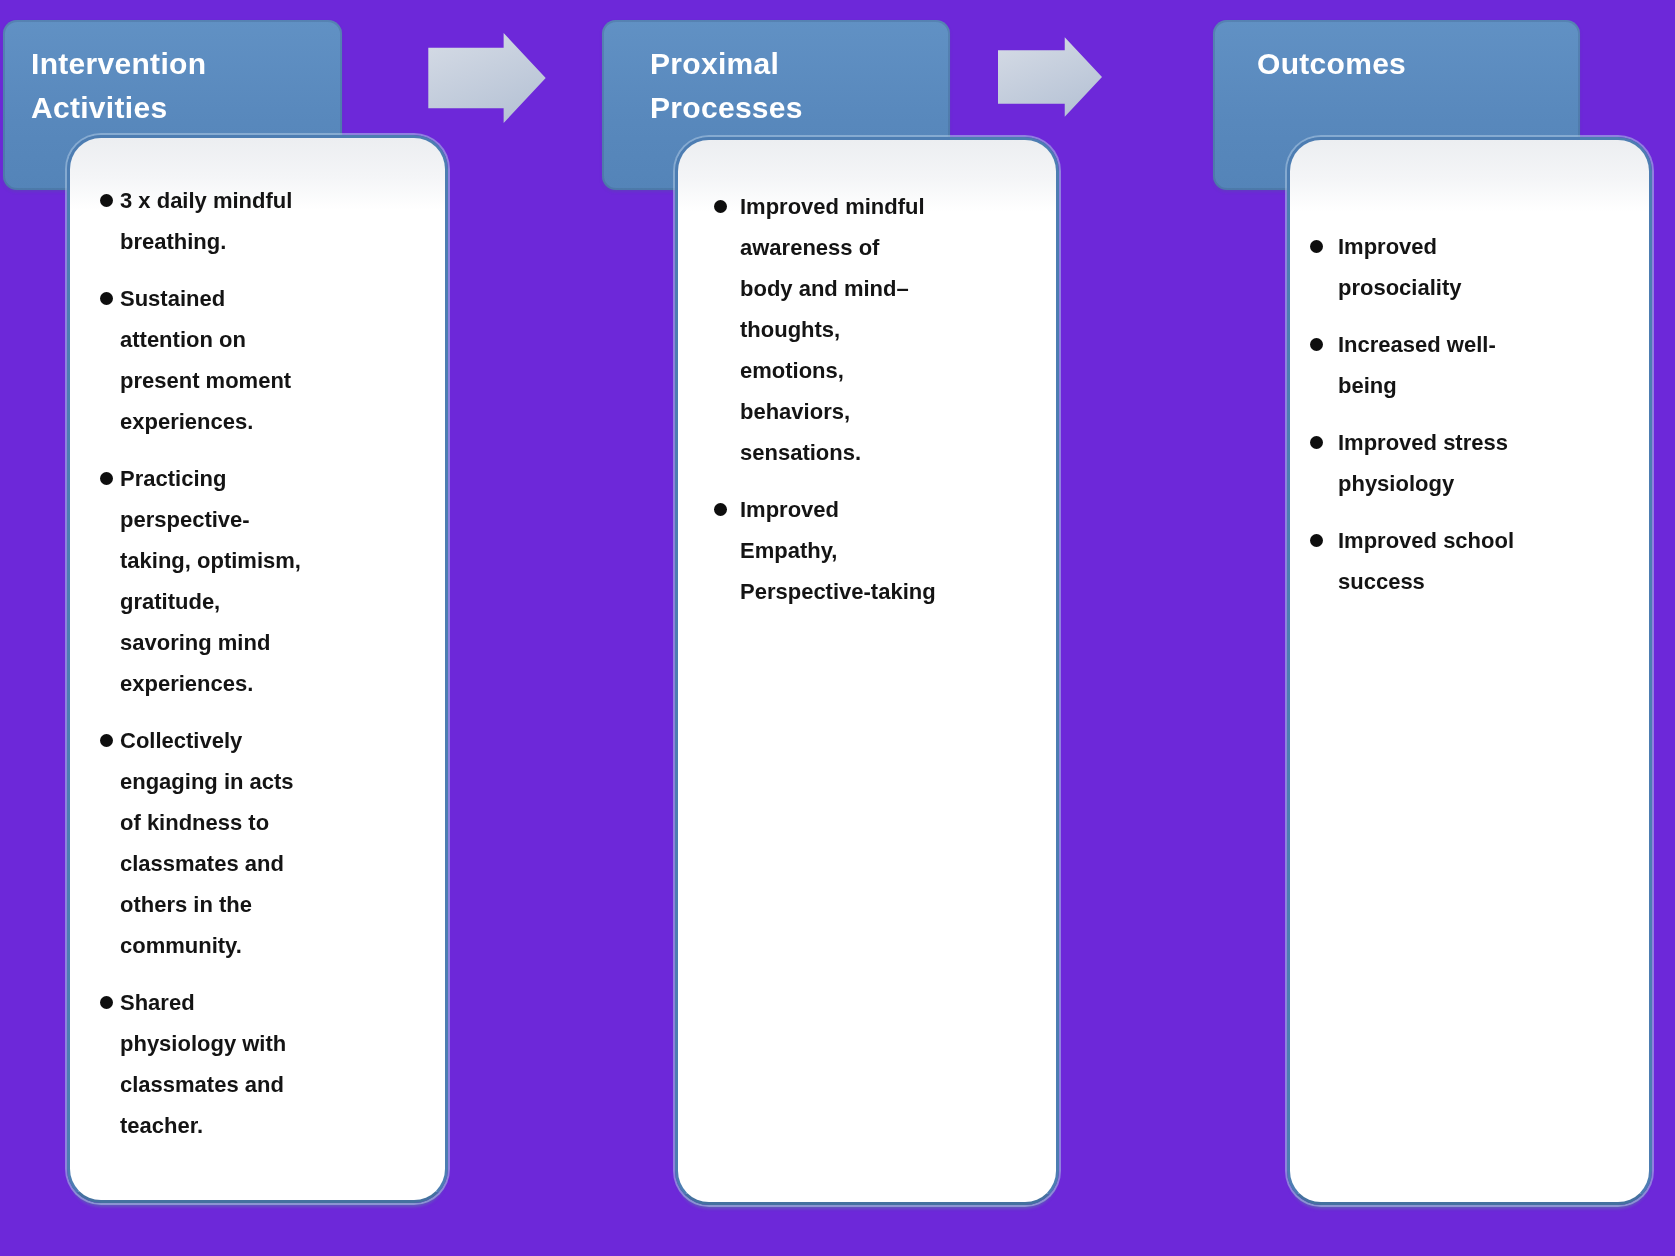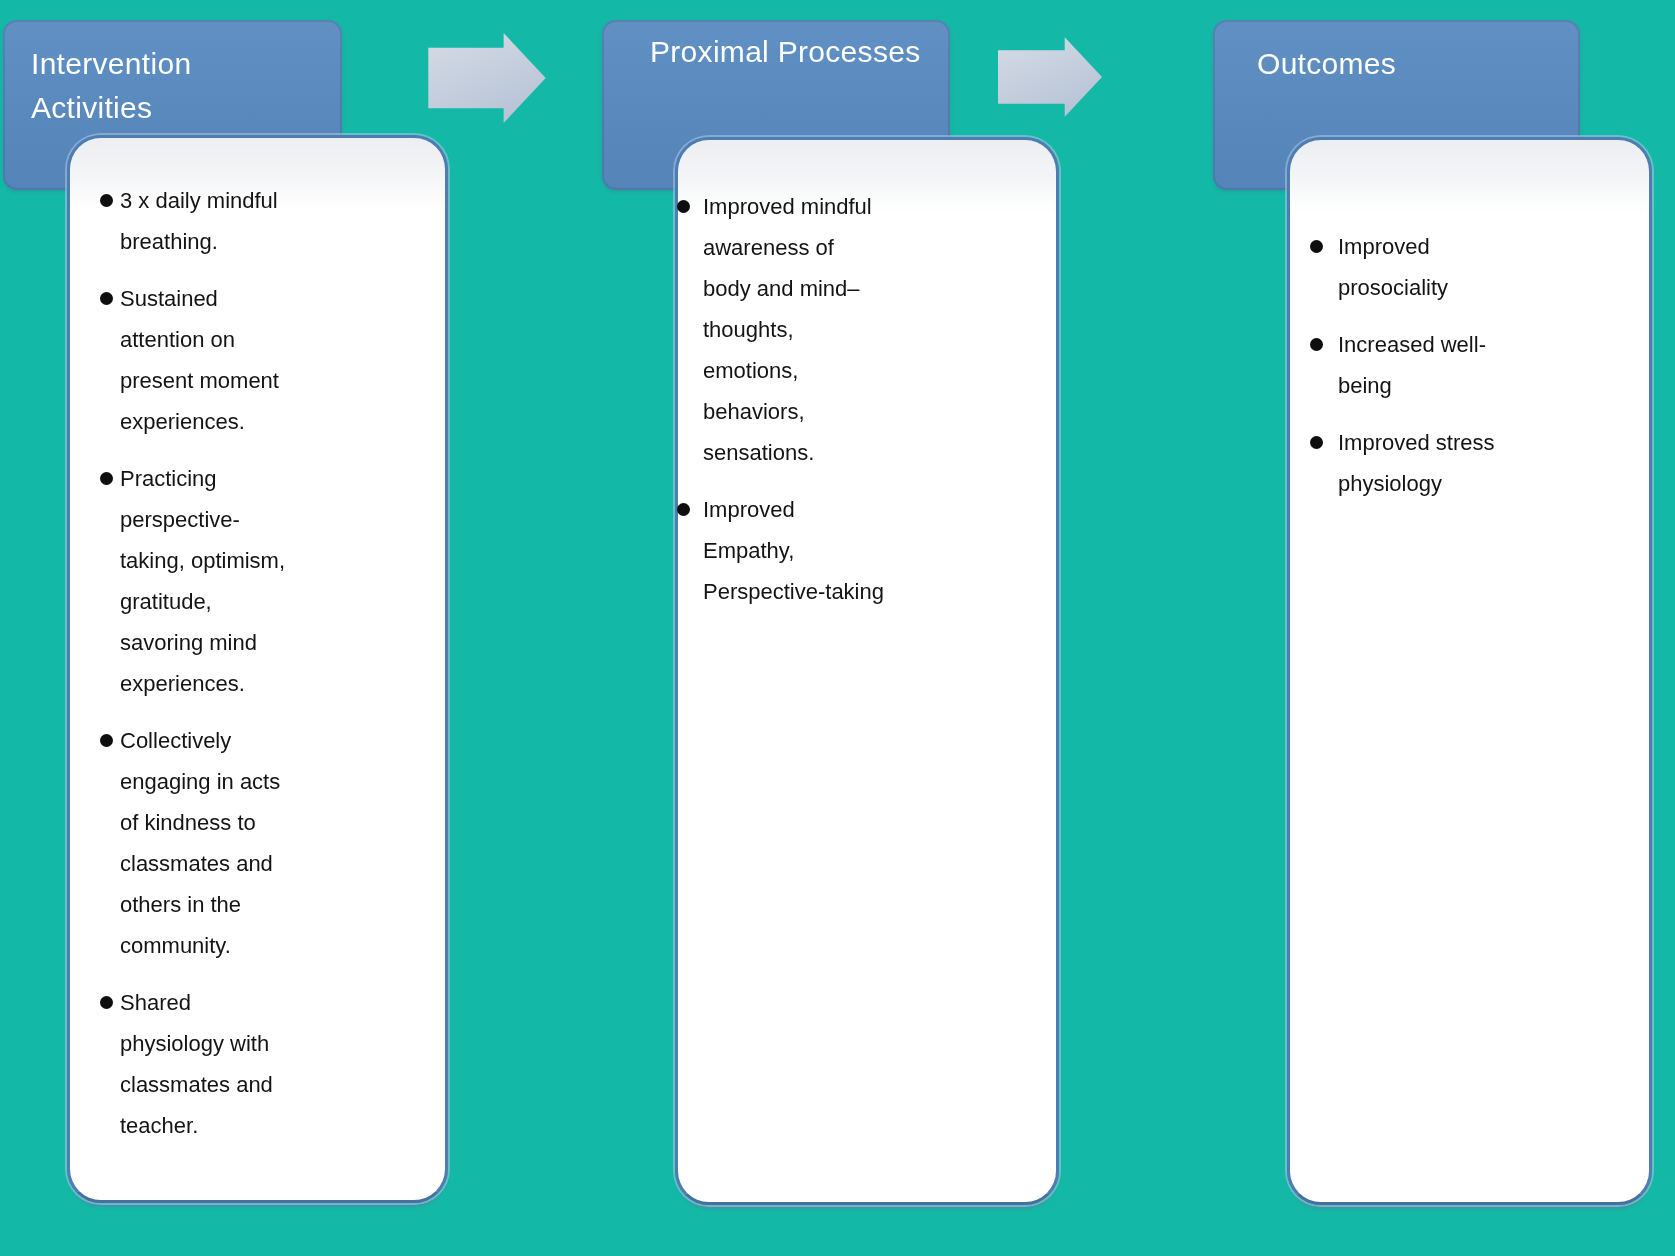--- a/index.html
+++ b/index.html
@@ -4,44 +4,45 @@
 <style>
   html, body {
     margin: 0;
     padding: 0;
     background: #ffffff;
   }
   .canvas {
     position: relative;
     width: 1675px;
     height: 1256px;
-    background: #14b8a6;
+    background: #6d28d9;
     font-family: "Liberation Sans", sans-serif;
     overflow: hidden;
+    font-weight: bold;
   }
 
   
   .hdr {
     position: absolute;
     z-index: 1;
     border-radius: 14px;
     background: linear-gradient(180deg, #6191c4 0%, #5888bc 60%, #5484b8 100%);
     box-shadow: inset 0 0 0 2px rgba(58, 94, 132, 0.28),
                 0 2px 3px rgba(70, 100, 135, 0.25);
     color: #ffffff;
   }
   .hdr-title {
     display: block;
     font-size: 30px;
     line-height: 44px;
     white-space: pre-line;
     letter-spacing: 0.3px;
   }
   .hdr1 { left: 3px;    top: 20px; width: 339px; height: 170px; padding: 22px 18px 0 28px; box-sizing: border-box; }
-  .hdr2 { left: 602px;  top: 20px; width: 348px; height: 170px; padding: 10px 18px 0 48px; box-sizing: border-box; }
+  .hdr2 { left: 602px;  top: 20px; width: 348px; height: 170px; padding: 22px 18px 0 48px; box-sizing: border-box; }
   .hdr3 { left: 1213px; top: 20px; width: 367px; height: 170px; padding: 22px 18px 0 44px; box-sizing: border-box; }
 
   
   .box {
     position: absolute;
     z-index: 2;
     box-sizing: border-box;
     border: 3px solid #4d7db2;
     border-bottom-color: #44719f;
     border-radius: 34px;
@@ -53,21 +54,21 @@
   .box2 { left: 675px;  top: 137px; width: 384px; height: 1068px; }
   .box3 { left: 1287px; top: 137px; width: 365px; height: 1068px; }
 
   
   ul.blist {
     list-style: none;
     margin: 0;
     color: #141414;
   }
   .list1 { padding: 42px 44px 0 50px; }
-  .list2 { padding: 46px 38px 0 25px; }
+  .list2 { padding: 46px 38px 0 62px; }
   .list3 { padding: 86px 36px 0 48px; }
 
   ul.blist li {
     position: relative;
     margin: 0 0 16px 0;
     font-size: 22px;
     line-height: 41px;
   }
   ul.blist .txt {
     display: block;
@@ -206,17 +207,22 @@
         <li>
             <span class="dot"></span>
             <span class="txt">Increased well-
 being</span>
           </li>
         <li>
             <span class="dot"></span>
             <span class="txt">Improved stress
 physiology</span>
           </li>
+        <li>
+            <span class="dot"></span>
+            <span class="txt">Improved school
+success</span>
+          </li>
       </ul>
     </div>
   </section>
 
 </div>
 
 </body></html>

